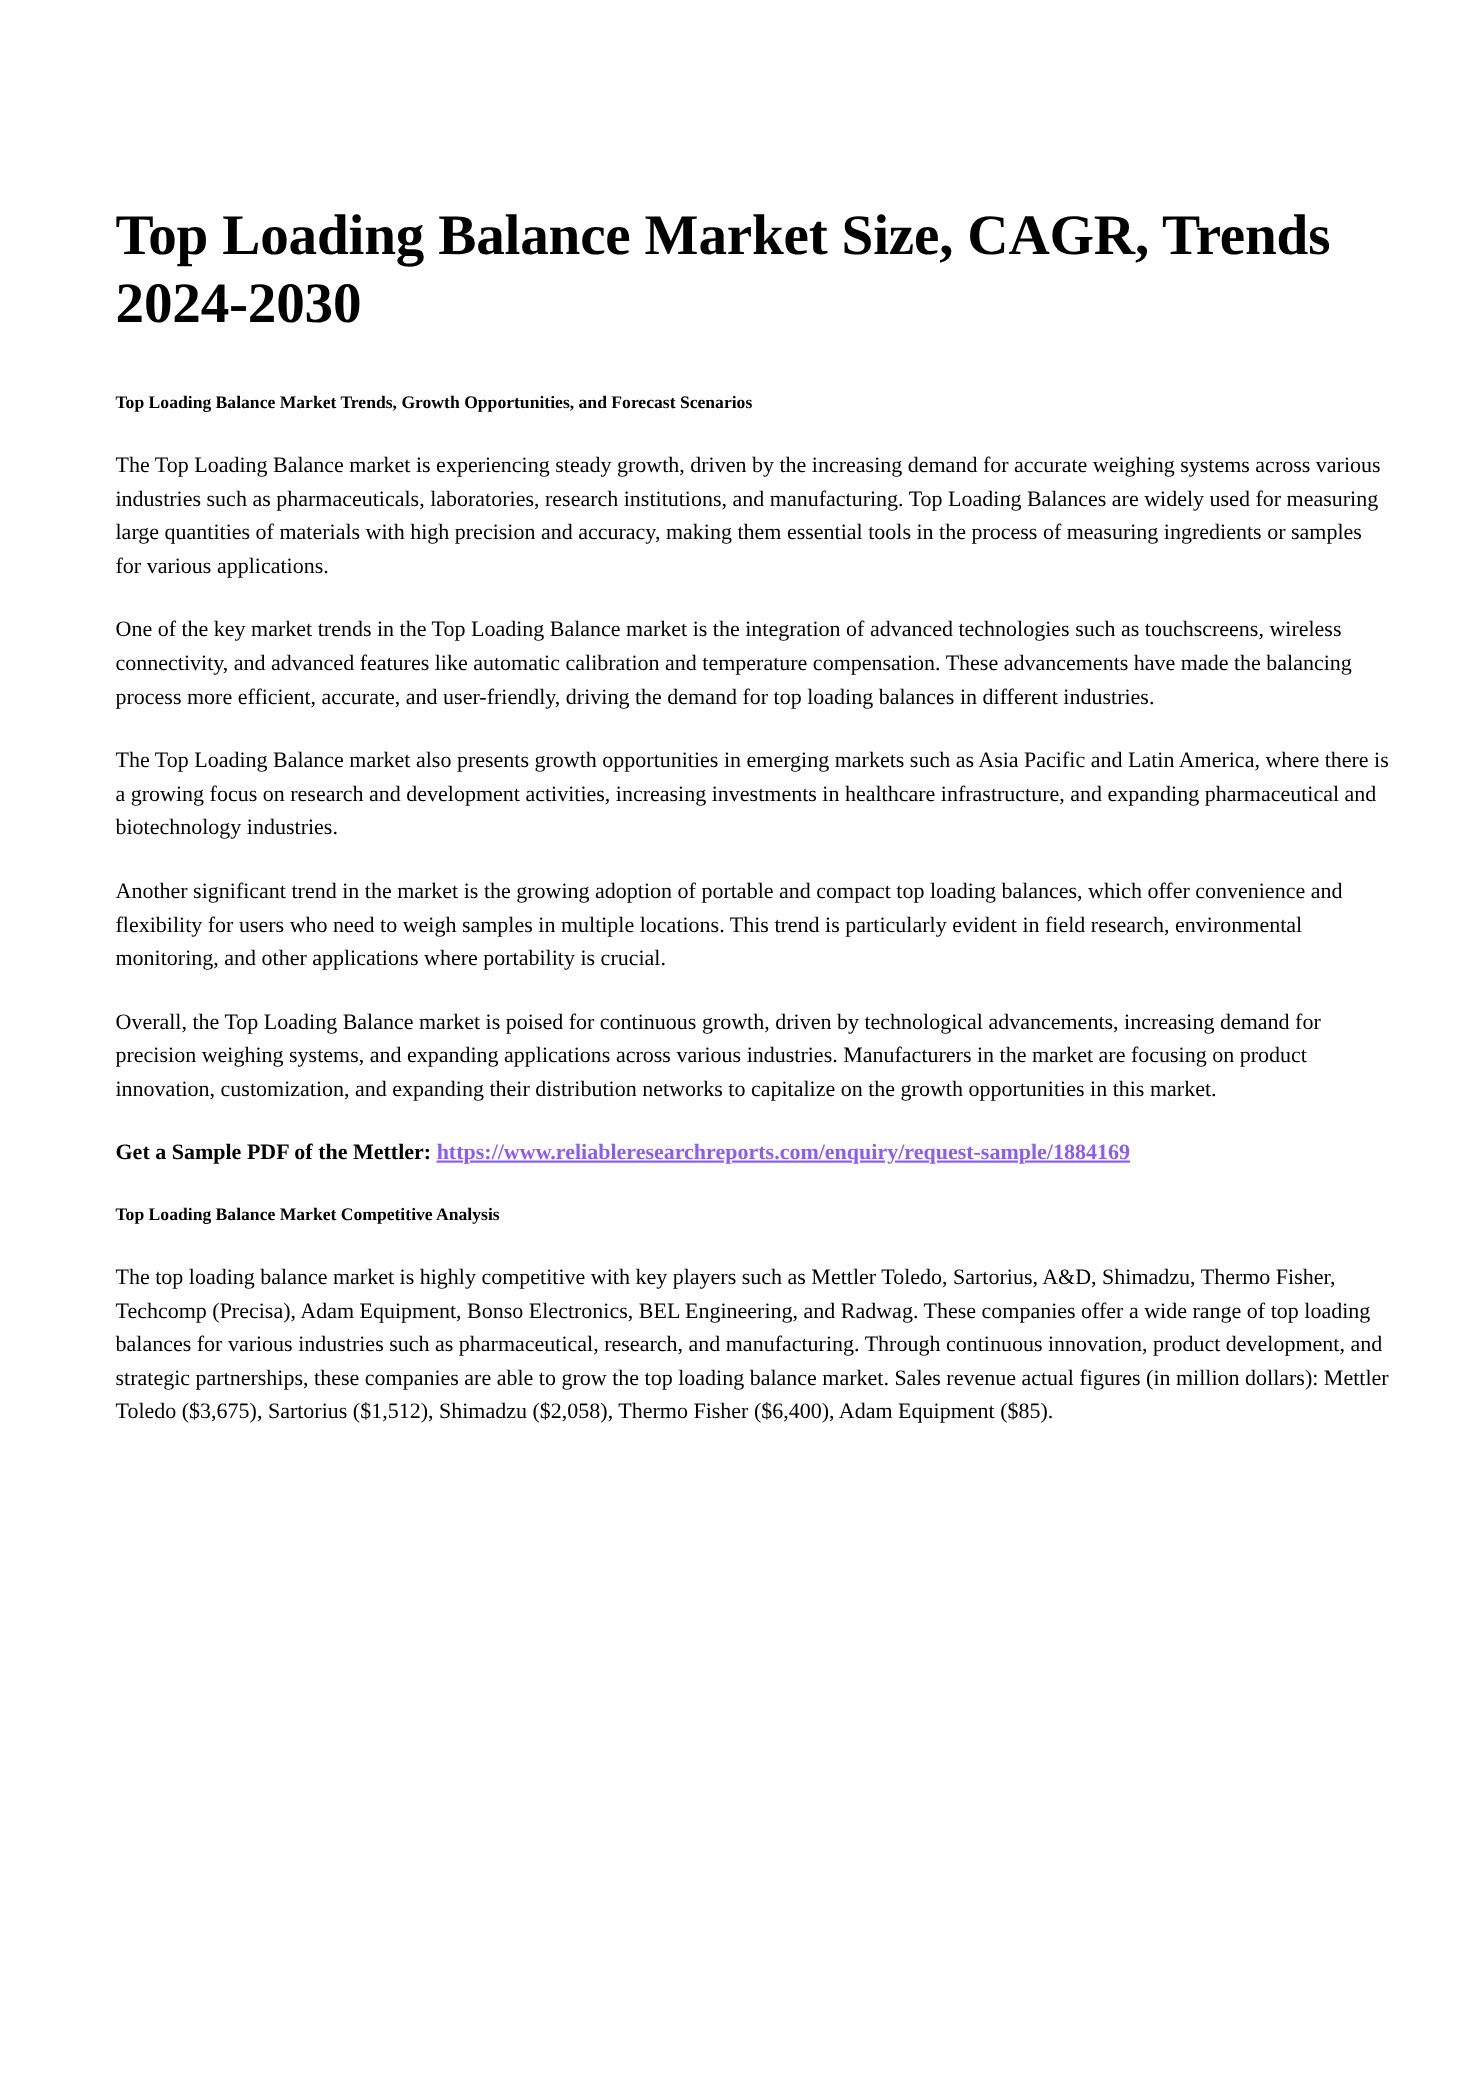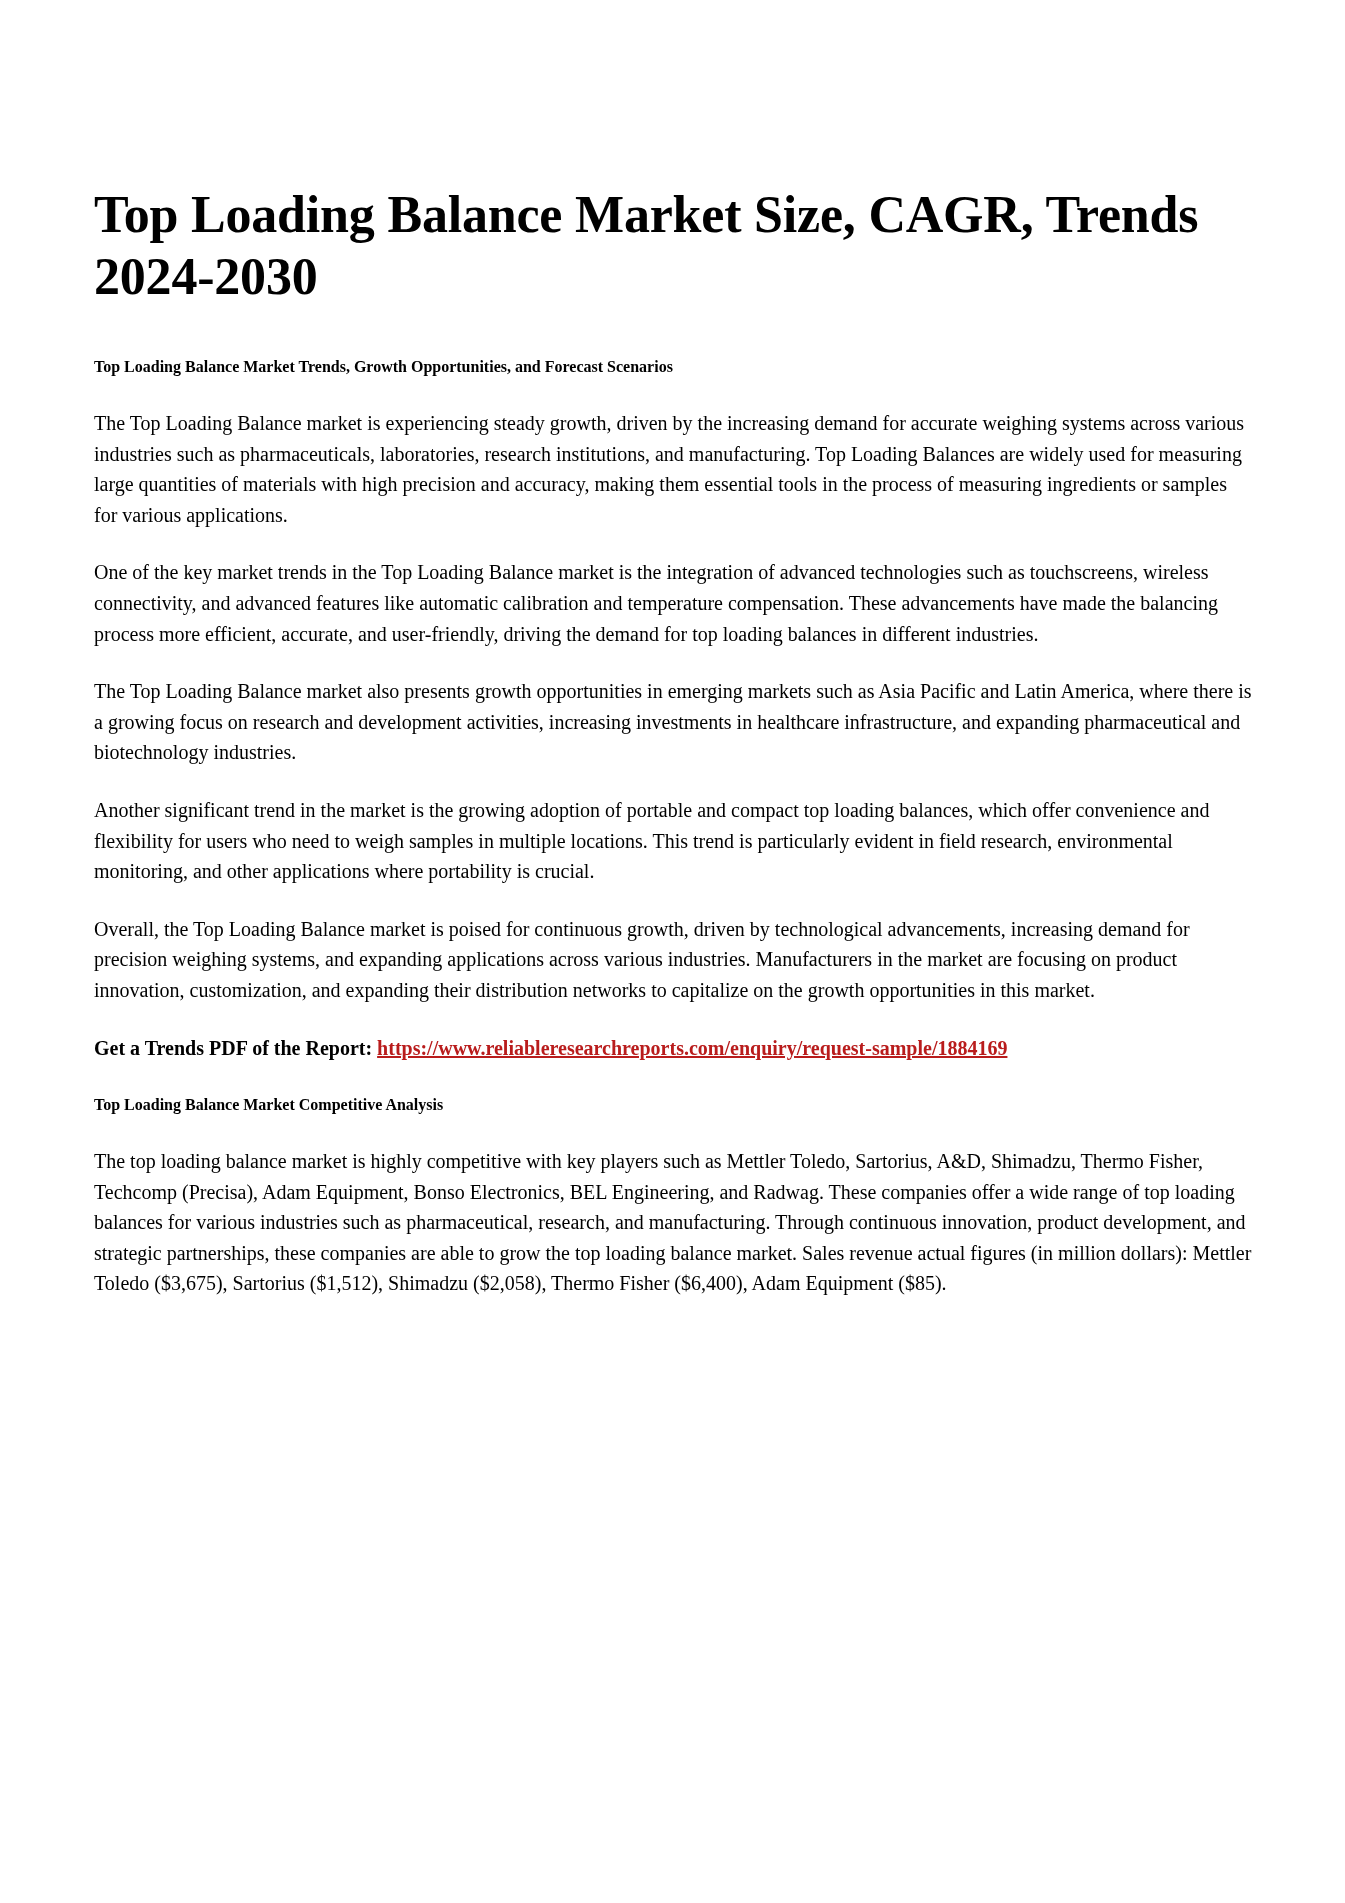--- a/index.html
+++ b/index.html
@@ -10,21 +10,21 @@
     body {
       width: 1345px;
       height: 1903px;
       overflow: hidden;
       position: relative;
       font-family: "Liberation Serif", "DejaVu Serif", serif;
       color: #000000;
     }
     .page {
       position: absolute;
-      left: 94px;
+      left: 105px;
       top: 184px;
       width: 1160px;
     }
     h1 {
       font-family: "Liberation Serif", serif;
       font-weight: bold;
       font-size: 52px;
       line-height: 62px;
       margin: 0 0 44px 0;
       letter-spacing: -0.2px;
@@ -39,37 +39,37 @@
     p {
       font-family: "Liberation Serif", serif;
       font-size: 20px;
       line-height: 30.6px;
       margin: 0 0 27px 0;
     }
     p.bold {
       font-weight: bold;
     }
     a {
-      color: #b91c1c;
+      color: #8b5cf6;
     }
   </style>
 </head>
 <body>
 
 <div class="page">
   <h1>Top Loading Balance Market Size, CAGR, Trends 2024-2030</h1>
 
   <h2>Top Loading Balance Market Trends, Growth Opportunities, and Forecast Scenarios</h2>
 
   <p>The Top Loading Balance market is experiencing steady growth, driven by the increasing demand for accurate weighing systems across various industries such as pharmaceuticals, laboratories, research institutions, and manufacturing. Top Loading Balances are widely used for measuring large quantities of materials with high precision and accuracy, making them essential tools in the process of measuring ingredients or samples for various applications.</p>
   <p>One of the key market trends in the Top Loading Balance market is the integration of advanced technologies such as touchscreens, wireless connectivity, and advanced features like automatic calibration and temperature compensation. These advancements have made the balancing process more efficient, accurate, and user-friendly, driving the demand for top loading balances in different industries.</p>
   <p>The Top Loading Balance market also presents growth opportunities in emerging markets such as Asia Pacific and Latin America, where there is a growing focus on research and development activities, increasing investments in healthcare infrastructure, and expanding pharmaceutical and biotechnology industries.</p>
   <p>Another significant trend in the market is the growing adoption of portable and compact top loading balances, which offer convenience and flexibility for users who need to weigh samples in multiple locations. This trend is particularly evident in field research, environmental monitoring, and other applications where portability is crucial.</p>
   <p>Overall, the Top Loading Balance market is poised for continuous growth, driven by technological advancements, increasing demand for precision weighing systems, and expanding applications across various industries. Manufacturers in the market are focusing on product innovation, customization, and expanding their distribution networks to capitalize on the growth opportunities in this market.</p>
 
-  <p class="bold"><span>Get a Trends PDF of the Report: </span><a href="#">https://www.reliableresearchreports.com/enquiry/request-sample/1884169</a></p>
+  <p class="bold"><span>Get a Sample PDF of the Mettler: </span><a href="#">https://www.reliableresearchreports.com/enquiry/request-sample/1884169</a></p>
 
   <h2>Top Loading Balance Market Competitive Analysis</h2>
 
   <p>The top loading balance market is highly competitive with key players such as Mettler Toledo, Sartorius, A&amp;D, Shimadzu, Thermo Fisher, Techcomp (Precisa), Adam Equipment, Bonso Electronics, BEL Engineering, and Radwag. These companies offer a wide range of top loading balances for various industries such as pharmaceutical, research, and manufacturing. Through continuous innovation, product development, and strategic partnerships, these companies are able to grow the top loading balance market. Sales revenue actual figures (in million dollars): Mettler Toledo ($3,675), Sartorius ($1,512), Shimadzu ($2,058), Thermo Fisher ($6,400), Adam Equipment ($85).</p>
 
 
 </div>
 
 </body></html>

